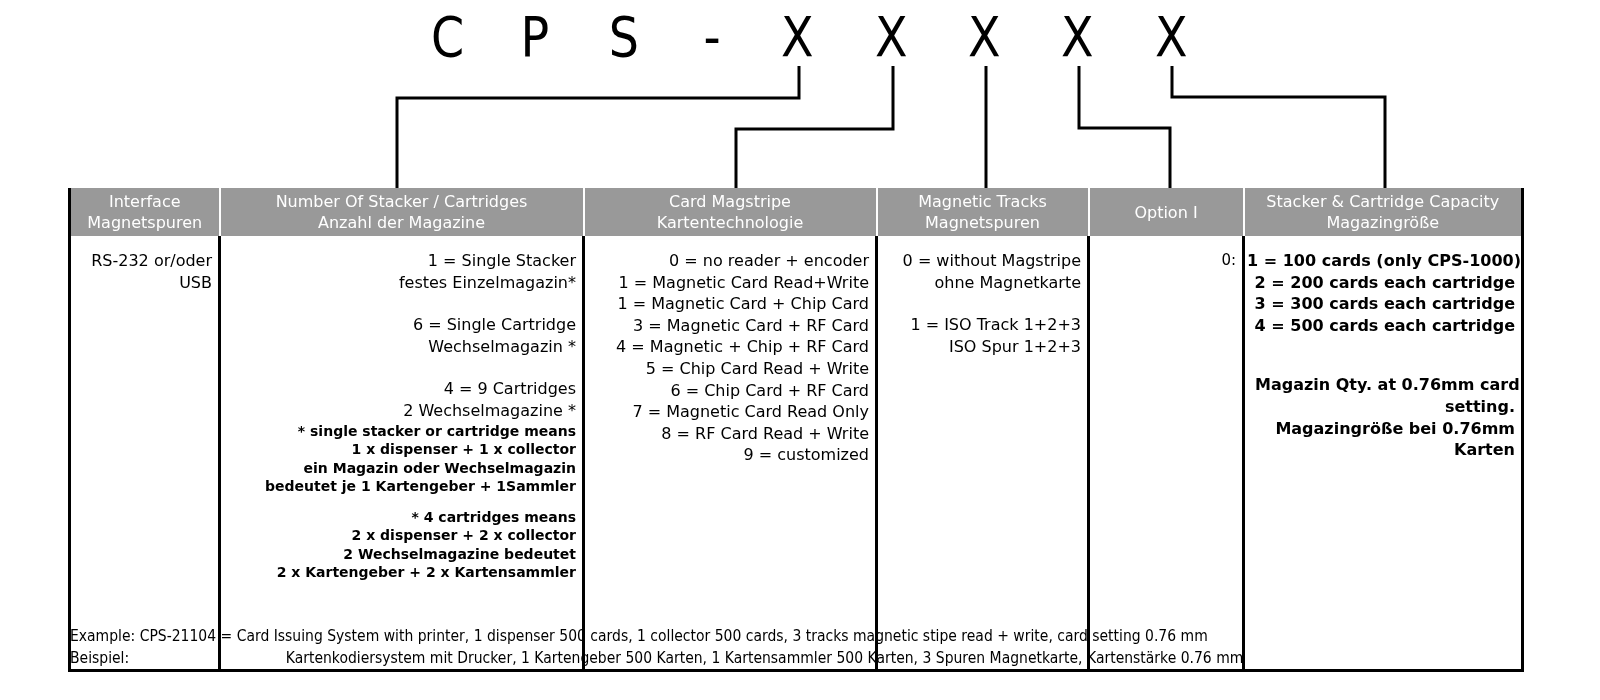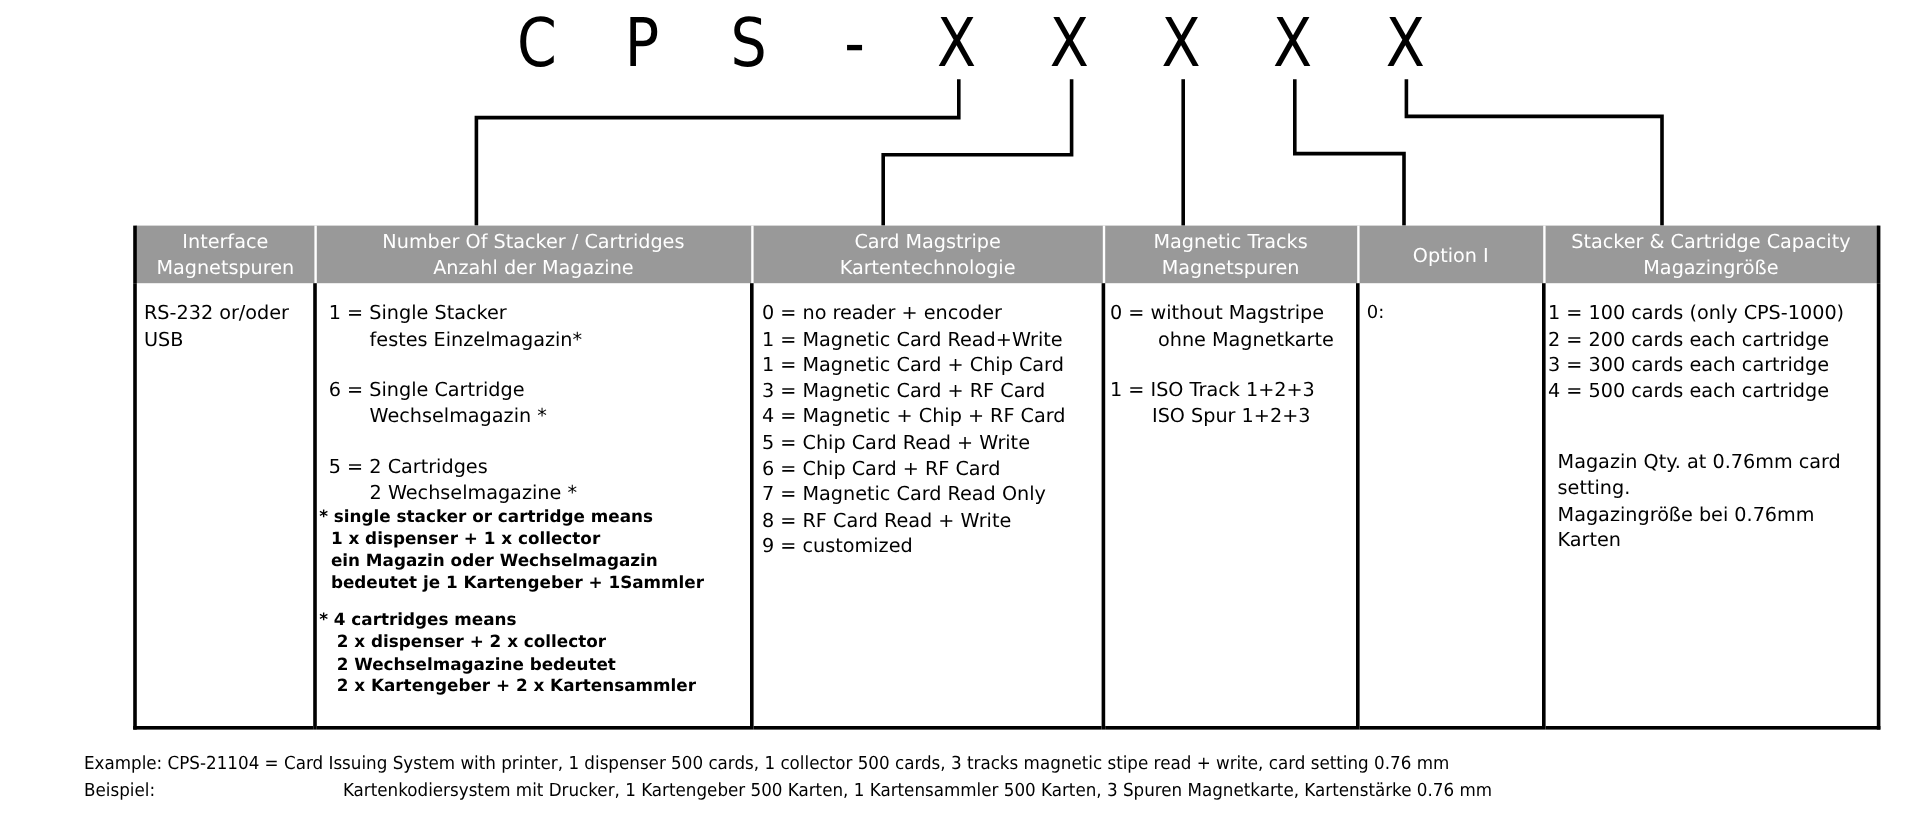--- a/index.html
+++ b/index.html
@@ -1,23 +1,23 @@
 <!DOCTYPE html>
 <html><head>
 <meta charset="utf-8">
 <style>
   html, body { margin:0; padding:0; background:#ffffff; }
   body { width:1600px; height:700px; position:relative; overflow:hidden; font-family:"DejaVu Sans", sans-serif; color:#000; }
   .code { position:absolute; top:2px; left:420px; height:70px; font-family:"DejaVu Sans", sans-serif; font-size:56px; }
   .code span { position:absolute; top:0; line-height:70px; transform:scaleX(0.85); transform-origin:center; }
   svg.connectors { position:absolute; left:0; top:0; }
-  table.spec { position:absolute; left:68px; top:188px; width:1453px; height:420px; border-collapse:collapse; table-layout:fixed; border-bottom:3px solid #000; border-left:3px solid #000; border-right:3px solid #000;margin-left:43px; }
+  table.spec { position:absolute; left:68px; top:188px; width:1453px; height:484px; border-collapse:collapse; table-layout:fixed; border-bottom:3px solid #000; border-left:3px solid #000; border-right:3px solid #000; }
   table.spec th { background:#999999; color:#ffffff; font-weight:normal; font-size:16px; line-height:21px; height:48px; padding:0 2px; text-align:center; border-left:2px solid #fff; vertical-align:middle; }
   table.spec th:first-child { border-left:none; }
-  table.spec td { vertical-align:top; border-left:3px solid #000; padding:14px 6px 0 6px; font-size:16px; line-height:21.6px; }
+  table.spec td { vertical-align:top; border-left:3px solid #000; padding:14px 6px 0 6px; font-size:16px; line-height:21.6px;text-align:right; }
   table.spec td:first-child { border-left:none; }
   .line { white-space:pre; }
   .small { font-size:14px; line-height:18.5px; font-weight:bold; }
   .gap { height:21px; }
   .gap-s { height:12px; }
   .example { position:absolute; left:70px; top:625px; font-family:"DejaVu Sans", sans-serif; font-size:15px; line-height:22px; transform:scaleX(0.93); transform-origin:left top; }
   .example .row { white-space:pre; }
 </style>
 </head>
 <body>
@@ -91,21 +91,21 @@
           <div class="line" style="padding-left:2px">1 = Single Stacker</div>
           <div class="line" style="padding-left:36px">festes Einzelmagazin*</div>
         </div>
         <div class="gap"></div>
         <div>
           <div class="line" style="padding-left:2px">6 = Single Cartridge</div>
           <div class="line" style="padding-left:36px">Wechselmagazin *</div>
         </div>
         <div class="gap"></div>
         <div>
-          <div class="line" style="padding-left:2px">5 = 2 Cartridges</div>
+          <div class="line" style="padding-left:2px">4 = 9 Cartridges</div>
           <div class="line" style="padding-left:36px">2 Wechselmagazine *</div>
         </div>
         <div style="margin-left:-6px;">
           <div class="line small">* single stacker or cartridge means</div>
           <div class="line small">  1 x dispenser + 1 x collector</div>
           <div class="line small">  ein Magazin oder Wechselmagazin</div>
           <div class="line small">  bedeutet je 1 Kartengeber + 1Sammler</div>
         </div>
         <div class="gap-s"></div>
         <div style="margin-left:-6px;">
@@ -134,21 +134,21 @@
         </div>
         <div class="gap"></div>
         <div>
           <div class="line">1 = ISO Track 1+2+3</div>
           <div class="line" style="padding-left:35px">ISO Spur 1+2+3</div>
         </div>
       </td>
       <td style="padding-left:6px;">
         <div class="line" style="font-size:15px">0:</div>
       </td>
-      <td style="padding-left:2px;">
+      <td style="padding-left:2px;font-weight:bold;">
         <div class="line">1 = 100 cards (only CPS-1000)</div>
         <div class="line">2 = 200 cards each cartridge</div>
         <div class="line">3 = 300 cards each cartridge</div>
         <div class="line">4 = 500 cards each cartridge</div>
         <div style="height:38px"></div>
         <div style="padding-left:8px;">
           <div class="line">Magazin Qty. at 0.76mm card</div>
           <div class="line">setting.</div>
           <div class="line">Magazingröße bei 0.76mm</div>
           <div class="line">Karten</div>

